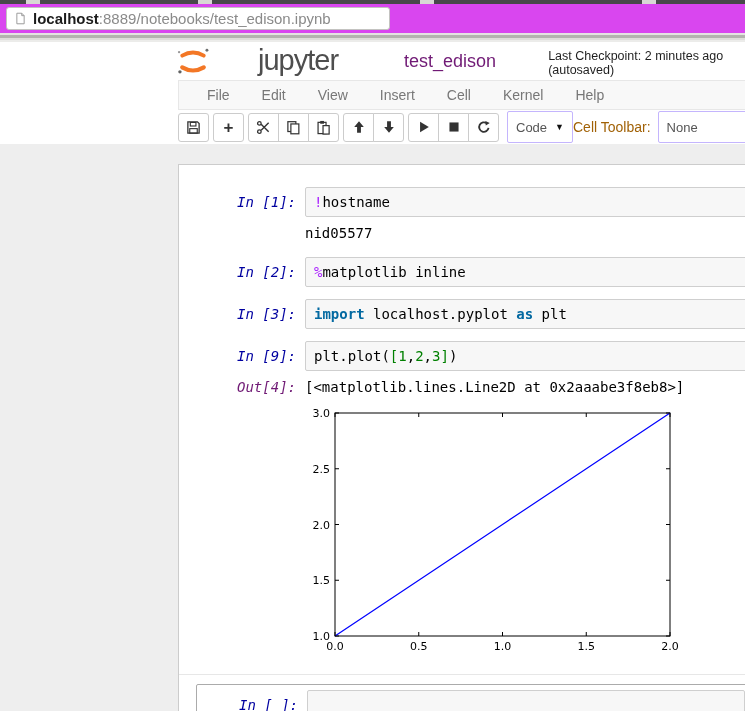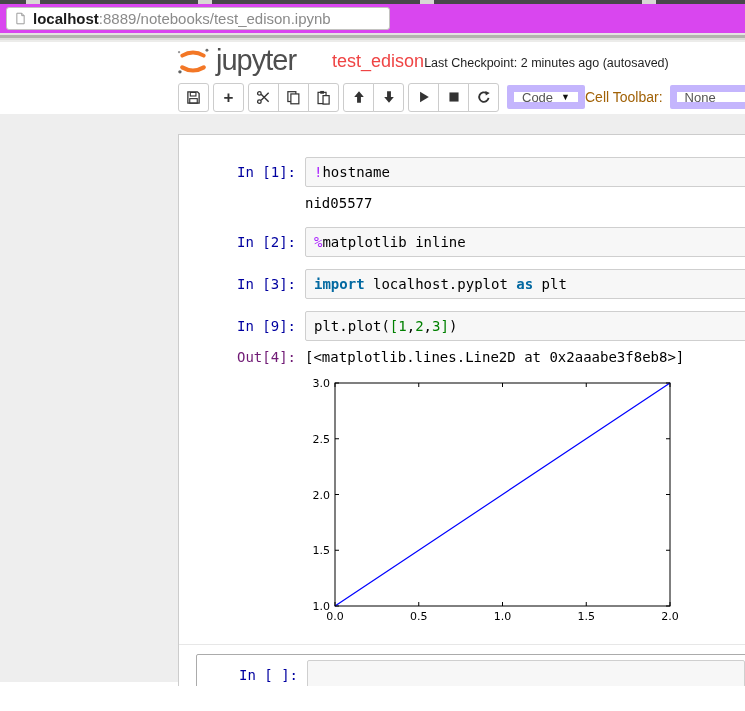--- a/index.html
+++ b/index.html
@@ -12,50 +12,50 @@
     background:linear-gradient(90deg,#48484a 0 26px,#d8d8d4 26px 40px,#48484a 40px 198px,#d8d8d4 198px 212px,#48484a 212px 420px,#d8d8d4 420px 434px,#48484a 434px 642px,#d8d8d4 642px 656px,#48484a 656px 100%);}
   .addressbar { height:29px; background:#d946ef; display:flex; align-items:center; padding:0 6px; }
   .url-field { height:23px; flex:0 0 384px; background:#fff; border:1px solid #c3c3c0; border-radius:3px;
     display:flex; align-items:center; padding:0 7px; gap:6px; }
   .url-text { font-size:15px; color:#8a8a8a; white-space:nowrap; overflow:hidden; }
   .url-host { color:#1c1c1c; font-weight:bold; }
   .chrome-sep { height:9px; background:linear-gradient(#e4e4e1 0 2px,#b3b3ae 2px 5px,#dededa 5px 7px,#ececea 7px 9px); }
 
   
   .jp-header { background:#fff; }
-  .logo-row { height:38px; display:flex; align-items:center; padding-left:175px; }
+  .logo-row { height:38px; display:flex; align-items:center; padding-left:175px;gap:42px; }
   .logo-text { font-size:29px; color:#4e4e4e; letter-spacing:-1px; margin-left:5px; margin-top:-2px; }
-  .nb-title { font-size:18px; color:#ef4444; margin-left:36px; font-weight:bold; font-weight:500; }
-  .checkpoint { font-size:12.5px; color:#1f1f1f; margin-top:3px; }
+  .nb-title { font-size:18px; color:#701a75; margin-left:24px; font-weight:bold; font-weight:500; }
+  .checkpoint { font-size:12.5px; color:#1f1f1f; margin-left:10px; margin-top:3px; }
   .menubar { height:30px; margin-left:178px; background:#f8f8f8; border:1px solid #e7e7e7; border-right:none;
     display:flex; align-items:center; padding-left:12px; }
   .menu-item { font-size:14px; color:#777; padding:0 16px; cursor:pointer; }
   .toolbar { height:34px; display:flex; align-items:center; padding-left:178px; padding-right:0; background:#fff; }
   .btn-group { display:flex; margin-right:4px; }
   .tb-btn { width:31px; height:29px; background:#fff; border:1px solid #cccccc; display:flex; align-items:center;
     justify-content:center; cursor:pointer; margin-left:-1px; color:#333; }
   .btn-group .tb-btn:first-child { border-top-left-radius:3px; border-bottom-left-radius:3px; margin-left:0; }
   .btn-group .tb-btn:last-child { border-top-right-radius:3px; border-bottom-right-radius:3px; }
   .plus-glyph { font-size:17px; font-weight:bold; line-height:1; }
-  .tb-select { height:24px; background:#fff; border:7px solid #c4b5fd; border-radius:2px; display:flex; align-items:center;
+  .tb-select { height:32px; background:#fff; border:1px solid #c4b5fd; border-radius:2px; display:flex; align-items:center;
     justify-content:space-between; padding:0 8px; font-size:13px; color:#555; cursor:pointer; }
   .sel-celltype { width:100px; margin-left:4px; }
   .sel-caret { font-size:9px; color:#111; margin-left:8px; }
   .cell-toolbar-wrap { margin-left:auto; display:flex; align-items:center; }
   .cell-toolbar-label { font-size:14px; color:#a16207; margin-right:7px; white-space:nowrap; }
   .sel-none { width:90px; }
 
   
   .page-body { background:#eeeeee; height:568px; position:relative; }
   .nb-container { position:absolute; left:178px; top:20px; right:-6px; bottom:-4px; background:#fff;
     border:1px solid #ccc; border-right:none; border-bottom:none; padding:22px 0 0 16px; overflow:hidden; }
   .cell { margin-bottom:12px; }
   .cell-row { display:flex; align-items:flex-start; }
   .prompt { flex:0 0 110px; text-align:right; padding-right:9px; font-family:"DejaVu Sans Mono","Liberation Mono",monospace;
-    font-size:14px; line-height:30px; white-space:nowrap; }
+    font-size:14px; line-height:30px; white-space:nowrap;font-style:italic; }
   .in-prompt { color:#0000A0; }
   .out-prompt { color:#701a75; line-height:20px; }
   .input-area { flex:1 1 auto; background:#f7f7f7; border:1px solid #cfcfcf; border-radius:2px; padding:5px 8px;
     font-family:"DejaVu Sans Mono","Liberation Mono",monospace; font-size:14px; line-height:18px; color:#000; min-height:30px; }
   .output-row { margin-top:6px; }
   .output-text { flex:1 1 auto; font-family:"DejaVu Sans Mono","Liberation Mono",monospace; font-size:14px;
     line-height:20px; color:#000; white-space:pre; }
   .tok-k { color:#0369a1; font-weight:bold; }
   .tok-m { color:#AA22FF; }
   .tok-n { color:#008000; }
@@ -93,20 +93,29 @@
           <circle cx="4.5" cy="6.5" r="1.3" fill="#989798"></circle>
           <circle cx="35.5" cy="4.5" r="1.6" fill="#6f7070"></circle>
           <circle cx="5.5" cy="28.5" r="1.9" fill="#616262"></circle>
         </svg>
       </span>
       <span class="logo-text">jupyter</span>
       <span class="nb-title">test_edison</span>
       <span class="checkpoint">Last Checkpoint: 2 minutes ago (autosaved)</span>
     </div>
 
+    <div class="menubar">
+      <span class="menu-item">File</span>
+      <span class="menu-item">Edit</span>
+      <span class="menu-item">View</span>
+      <span class="menu-item">Insert</span>
+      <span class="menu-item">Cell</span>
+      <span class="menu-item">Kernel</span>
+      <span class="menu-item">Help</span>
+    </div>
 
     <div class="toolbar">
       <div class="btn-group">
         <div class="tb-btn">
             <span style="display:flex;">
               <svg viewBox="0 0 16 16" width="15" height="15">
                 <path d="M2 2 h10.2 l1.8 1.8 V14 H2 Z" fill="none" stroke="#333" stroke-width="1.4"></path>
                 <rect x="4.6" y="2.6" width="6" height="3.8" fill="none" stroke="#333" stroke-width="1.2"></rect>
                 <rect x="4" y="9.2" width="8" height="4.8" fill="none" stroke="#333" stroke-width="1.2"></rect>
               </svg>

